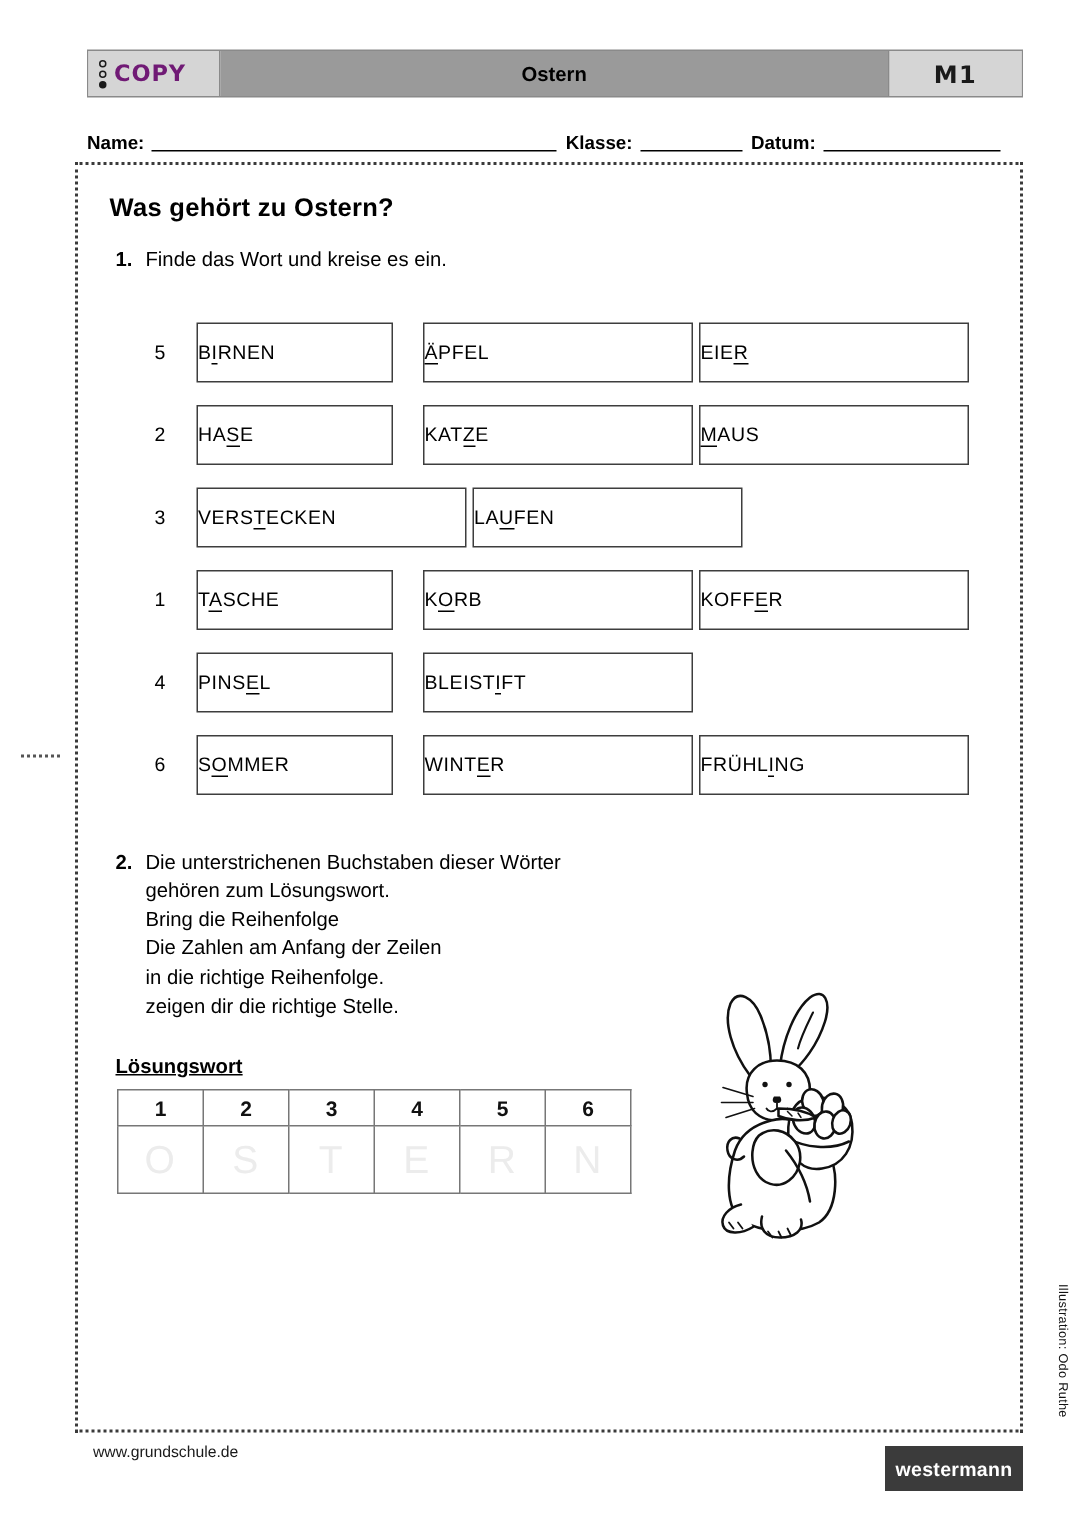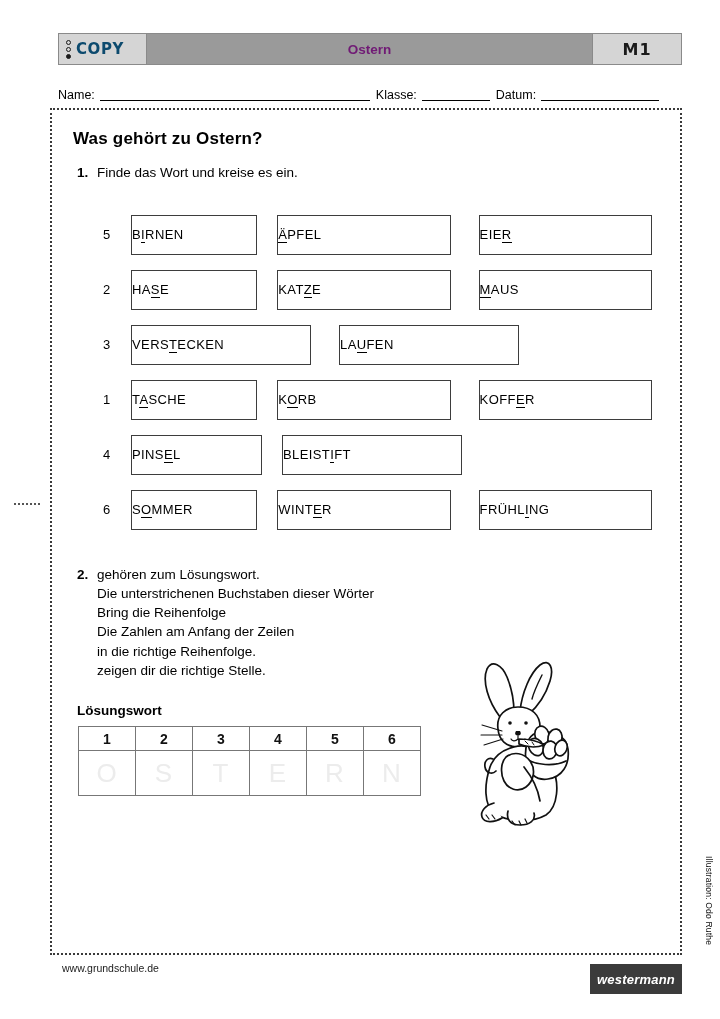--- a/index.html
+++ b/index.html
@@ -49,27 +49,27 @@
     height: 5px;
     border-radius: 50%;
     border: 1px solid #1a1a1a;
     box-sizing: border-box;
   }
   .copy-dots i.filled { background: #1a1a1a; }
   .copy-text {
     font-size: 15px;
     font-weight: bold;
     letter-spacing: 0.6px;
-    color: #0c4a6e;
+    color: #701a75;
     font-family: "DejaVu Sans", sans-serif;
   }
   .title-band {
     flex: 1;
     background: #9a9a9a;
-    color: #701a75;
+    color: #000000;
     display: flex;
     align-items: center;
     justify-content: center;
     font-size: 13.5px;
     font-weight: bold;
     border-right: 1px solid #8a8a8a;
   }
   .sheet-code {
     width: 88px;
     background: #d5d5d5;
@@ -87,21 +87,21 @@
   .meta-row {
     position: absolute;
     left: 58px;
     top: 84px;
     width: 624px;
     height: 18px;
     display: flex;
     align-items: flex-end;
     font-size: 12.5px;
   }
-  .meta-label { white-space: nowrap; }
+  .meta-label { white-space: nowrap; font-weight: bold; }
   .meta-rule {
     border-bottom: 1px solid #000;
     height: 12px;
     margin: 0 6px 1px 5px;
   }
   .rule-name { width: 270px; }
   .rule-klasse { width: 68px; }
   .rule-datum { width: 118px; }
 
   
@@ -173,35 +173,36 @@
     height: 40px;
     border: 1px solid #3d3d3d;
     display: flex;
     align-items: center;
     font-size: 13px;
     letter-spacing: 0.4px;
     box-sizing: border-box;
     background: #fff;
   }
   .col-1 { width: 131px; margin-right: 20px; }
-  .col-2 { width: 180px; margin-right: 28px; }
+  .col-2 { width: 180px; margin-right: 4px; }
   .col-3 { width: 180px; }
   .word-box u {
     text-decoration: none;
     border-bottom: 1px solid #000;
     padding-bottom: 0px;
   }
 
   
   .solution-label {
     position: absolute;
     left: 77px;
     top: 703px;
     font-size: 13.5px;
     font-weight: bold;
+    text-decoration: underline;
   }
   .solution-grid {
     position: absolute;
     left: 78px;
     top: 726px;
     border: 1px solid #555;
     border-collapse: collapse;
   }
   .solution-grid td {
     width: 57px;
@@ -254,21 +255,20 @@
     left: 590px;
     top: 964px;
     width: 92px;
     height: 30px;
     background: #3b3b3b;
     color: #fff;
     display: flex;
     align-items: center;
     justify-content: center;
     font-size: 13px;
-    font-style: italic;
     font-weight: bold;
     letter-spacing: 0.2px;
   }
 </style>
 </head>
 <body>
 
 <div class="header-bar">
   <div class="copy-badge">
     <span class="copy-dots">
@@ -368,22 +368,22 @@
       </div>
       <div class="word-box col-3">
         <span>FRÜHL<u>I</u>NG</span>
       </div>
     </div>
   </div>
 
 <div class="task task-2">
   <span class="num">2.</span>
   <span>
+    <span class="task-line">Die unterstrichenen Buchstaben dieser Wörter</span>
     <span class="task-line">gehören zum Lösungswort.</span>
-    <span class="task-line">Die unterstrichenen Buchstaben dieser Wörter</span>
     <span class="task-line">Bring die Reihenfolge</span>
     <span class="task-line">Die Zahlen am Anfang der Zeilen</span>
     <span class="task-line">in die richtige Reihenfolge.</span>
     <span class="task-line">zeigen dir die richtige Stelle.</span>
   </span>
 </div>
 
 <div class="solution-label">Lösungswort</div>
 <table class="solution-grid">
   <tbody>

